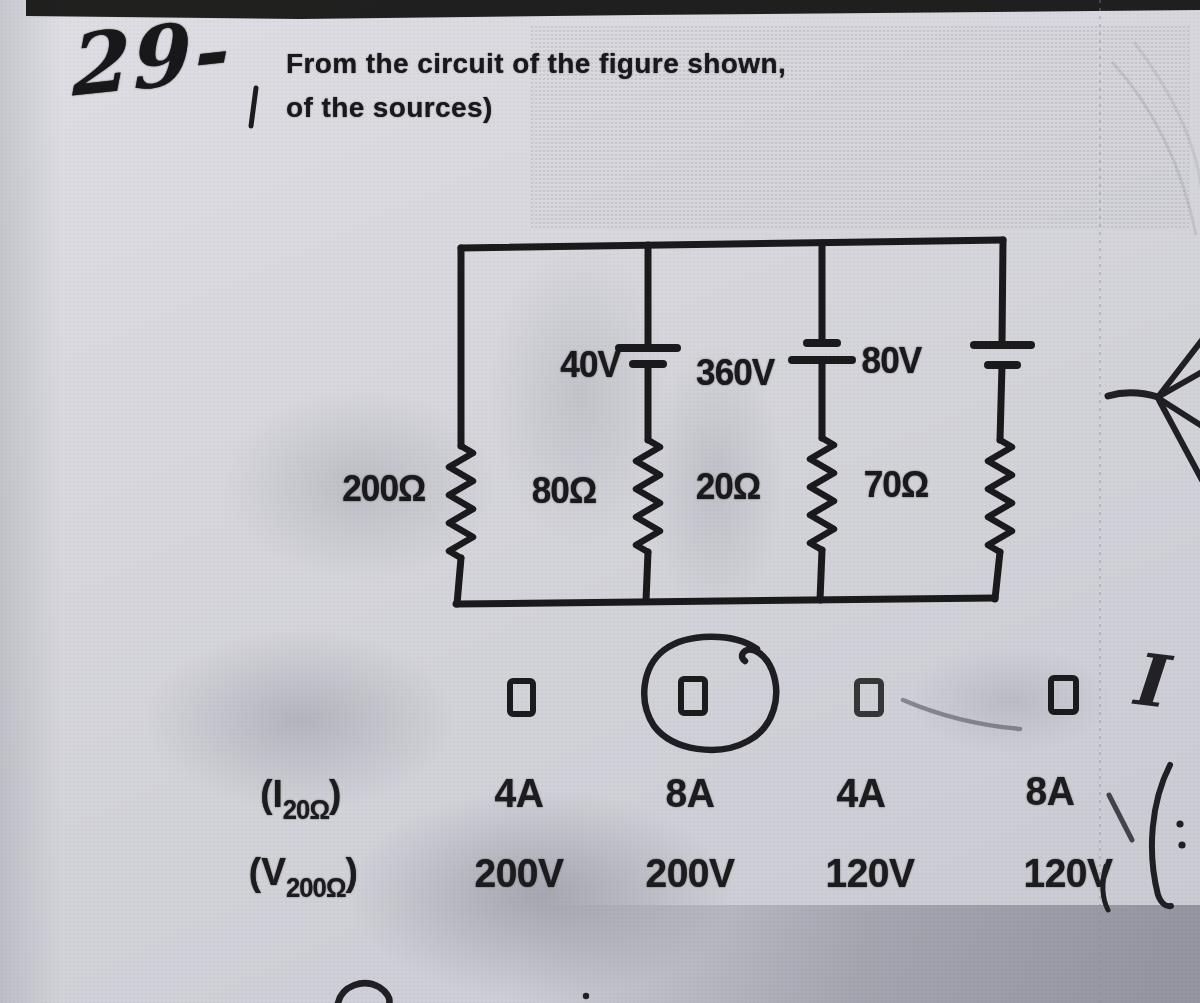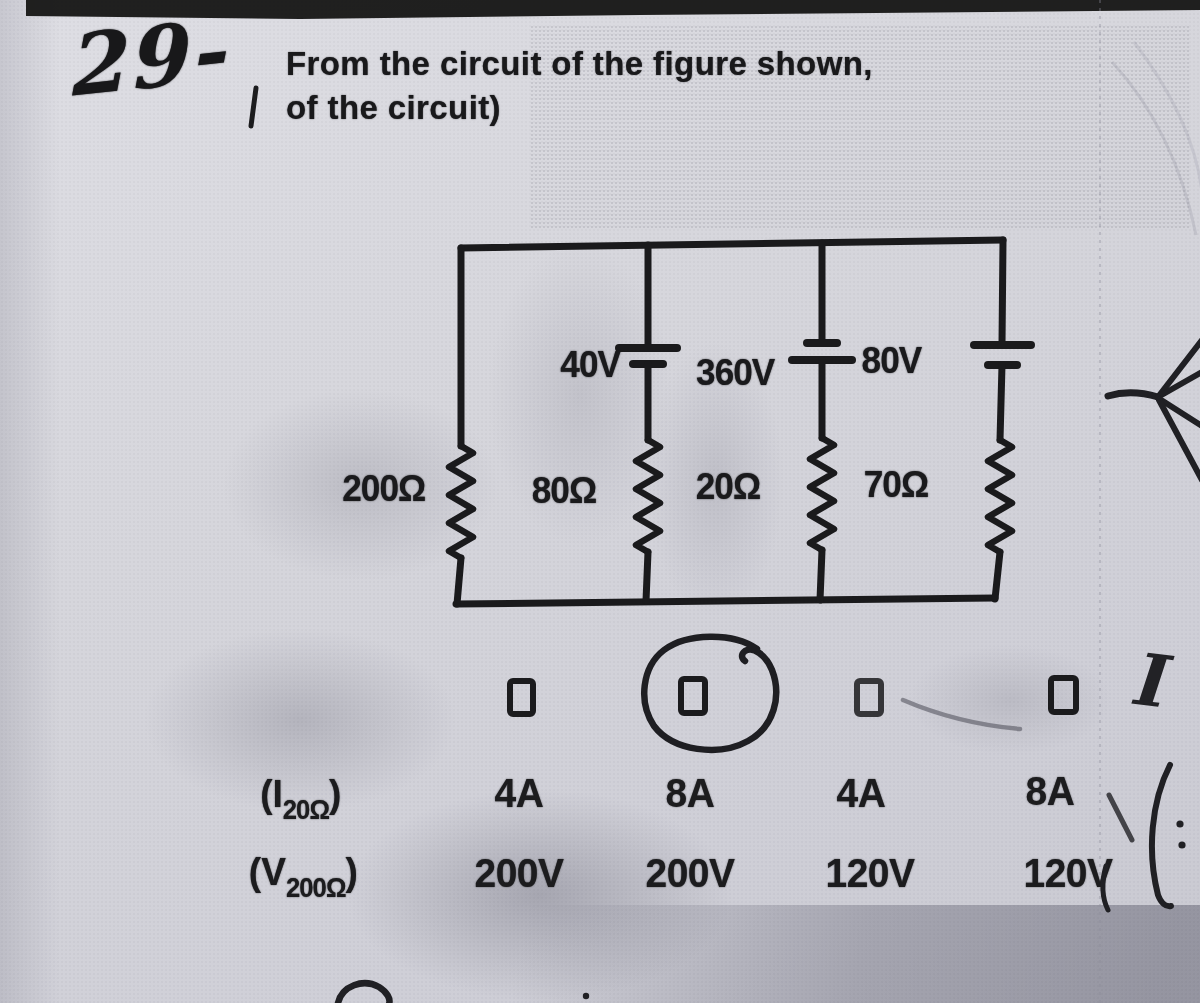--- a/index.html
+++ b/index.html
@@ -8,21 +8,21 @@
     background:linear-gradient(155deg,#dedee4 0%,#d6d6dc 40%,#cfcfd7 75%,#c9c9d1 100%);
     font-family:"Liberation Sans",sans-serif;color:#1b1b1d;
   }
   .abs{position:absolute;}
   .noptr{pointer-events:none;}
   .smudge{position:absolute;border-radius:50%;pointer-events:none;}
   .halftone{position:absolute;pointer-events:none;
     background-image:radial-gradient(rgba(35,35,48,.55) .8px, transparent 1.15px);
     background-size:4px 4px;}
   .qtext{
-    font-size:33px;font-weight:700;line-height:44px;letter-spacing:.4px;
+    font-size:28px;font-weight:700;line-height:44px;letter-spacing:.4px;
     color:#19191b;text-shadow:0 0 1.3px rgba(25,25,28,.85);
     white-space:nowrap;
   }
   .qnum{
     font-family:"DejaVu Serif",serif;font-style:italic;font-weight:700;
     font-size:84px;color:#18181a;transform:rotate(-6deg) skewX(-6deg);
     letter-spacing:3px;text-shadow:0 0 1.5px rgba(20,20,22,.9);
   }
   .clabel{
     font-size:37px;font-weight:800;letter-spacing:-1px;color:#1a1a1c;
@@ -65,21 +65,21 @@
     <polygon points="26,0 1200,0 1200,10 640,15 300,19 26,16" fill="#151514" opacity=".95"></polygon>
     <line x1="1100" y1="0" x2="1100" y2="1003" stroke="#8a8a98" stroke-width="2" stroke-dasharray="3 5" opacity=".35"></line>
     <path d="M 1112 62 C 1152 105, 1182 165, 1196 235" stroke="#55556a" stroke-width="3" fill="none" opacity=".14"></path>
     <path d="M 1134 42 C 1172 92, 1196 142, 1202 192" stroke="#55556a" stroke-width="3" fill="none" opacity=".11"></path>
   </svg>
 
   <div class="abs qnum" style="left:72px;top:8px;">29-</div>
 
   <div class="abs" style="left:286px;top:42px;">
     <div class="qtext">From the circuit of the figure shown,</div>
-    <div class="qtext">of the circuit)</div>
+    <div class="qtext">of the sources)</div>
   </div>
 
   <svg width="1200" height="1003" viewBox="0 0 1200 1003" class="noptr">
     <g stroke="#1a1a1c" stroke-width="7" fill="none" stroke-linecap="round" stroke-linejoin="round">
 
       <path d="M 461 248 L 1003 240"></path>
       <path d="M 456 604 L 995 598"></path>
 
       <path d="M 461 248 L 461 446"></path>
       <path d="M 461 446 l 12 7 l -24 14 l 24 14 l -24 14 l 24 14 l -24 14 l 24 14 l -24 14 l 12 7" stroke-width="6.5"></path>

